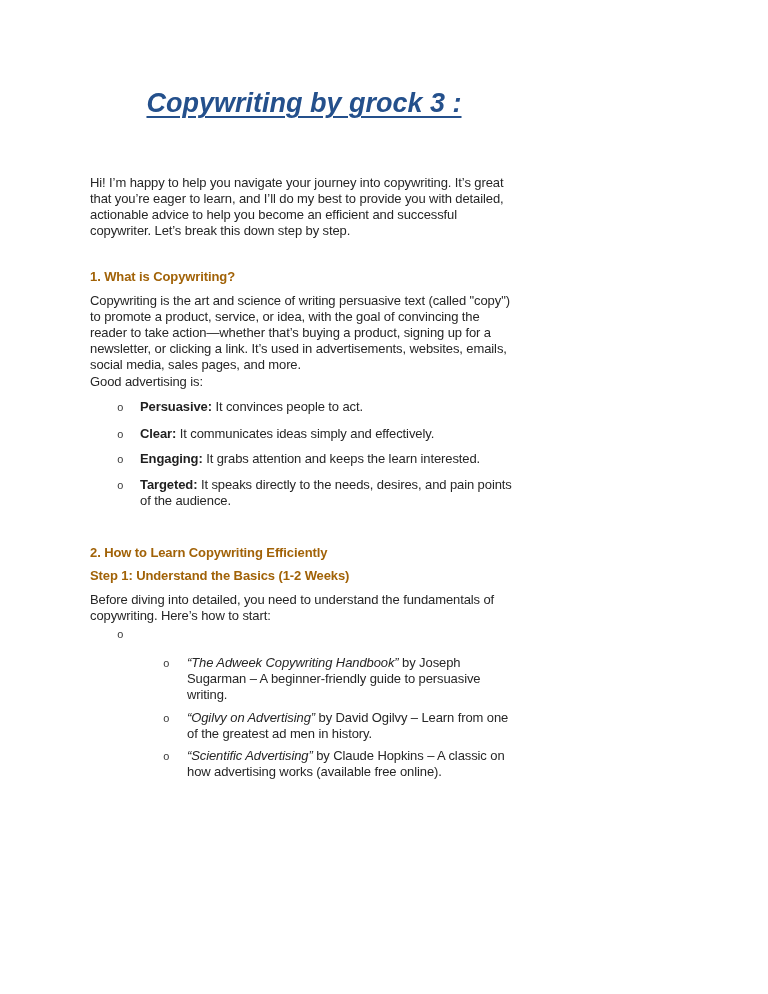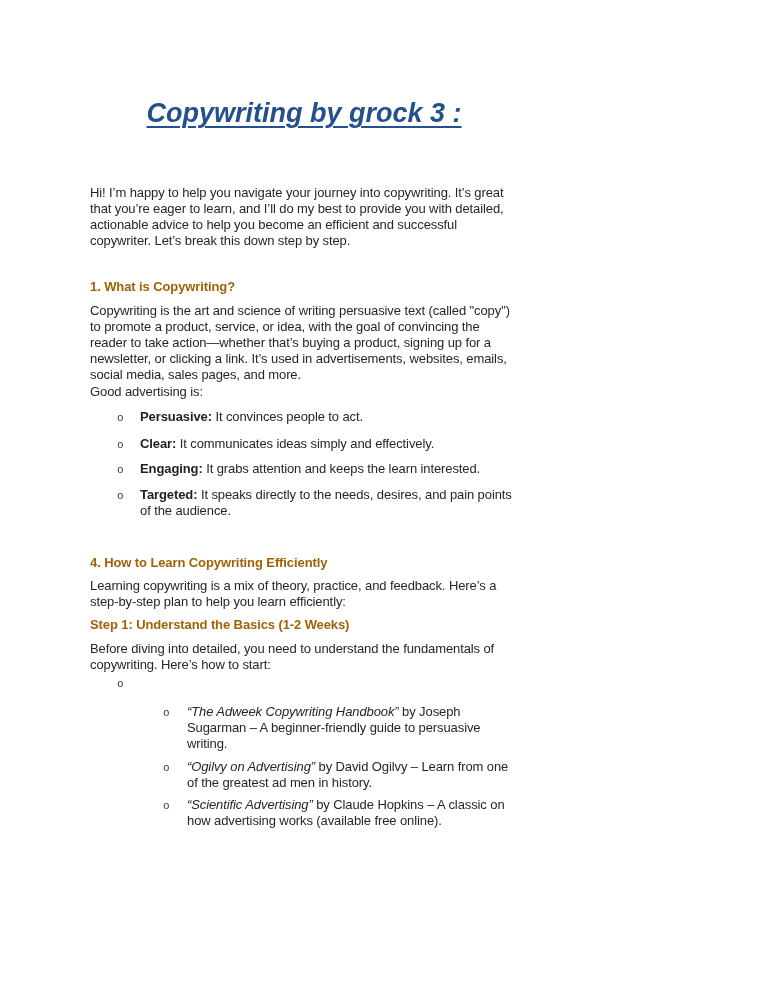--- a/index.html
+++ b/index.html
@@ -4,21 +4,21 @@
 <style>
   html, body { margin: 0; padding: 0; }
   body {
     width: 768px; height: 994px;
     background: #ffffff;
     font-family: "Liberation Sans", sans-serif;
     color: #262626;
   }
   .page {
     width: 608px; height: 994px;
-    padding: 14px 90px;
+    padding: 4px 90px;
     box-sizing: border-box;
     display: flow-root;
     overflow: hidden;
     background: #ffffff;
   }
   .doc-title {
     margin: 82px 0 0 0;
     text-align: center;
     font-size: 27px;
     line-height: 34px;
@@ -95,23 +95,22 @@
   </div>
   <div class="bullet l1 mt-b3">
     <span class="marker">o</span>
     <span class="btext"><span class="b">Engaging:</span><span> It grabs attention and keeps the learn interested.</span></span>
   </div>
   <div class="bullet l1 mt-b4">
     <span class="marker">o</span>
     <span class="btext"><span class="b">Targeted:</span><span> It speaks directly to the needs, desires, and pain points of the audience.</span></span>
   </div>
 
-  <p class="heading mt-h2">4. How to Learn Copywriting Efficiently</p>
+  <p class="heading mt-h2">2. How to Learn Copywriting Efficiently</p>
 
-  <p class="body-text mt-p3">Learning copywriting is a mix of theory, practice, and feedback. Here’s a step-by-step plan to help you learn efficiently:</p>
 
   <p class="heading mt-h3">Step 1: Understand the Basics (1-2 Weeks)</p>
 
   <p class="body-text mt-p4">Before diving into detailed, you need to understand the fundamentals of copywriting. Here’s how to start:</p>
 
   <div class="bullet l1 mt-l1">
     <span class="marker">o</span>
   </div>
 
   <div class="bullet l2 mt-s1">

